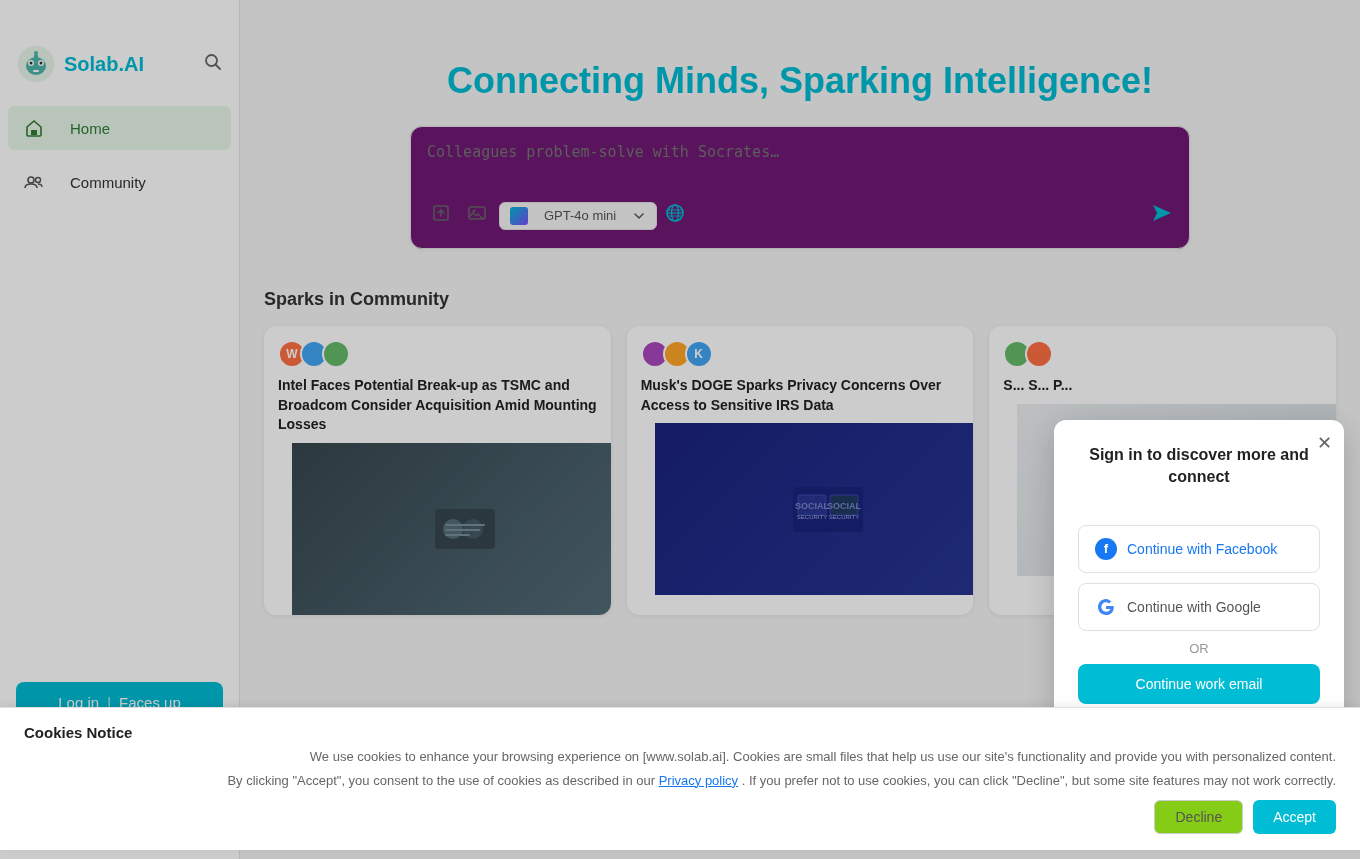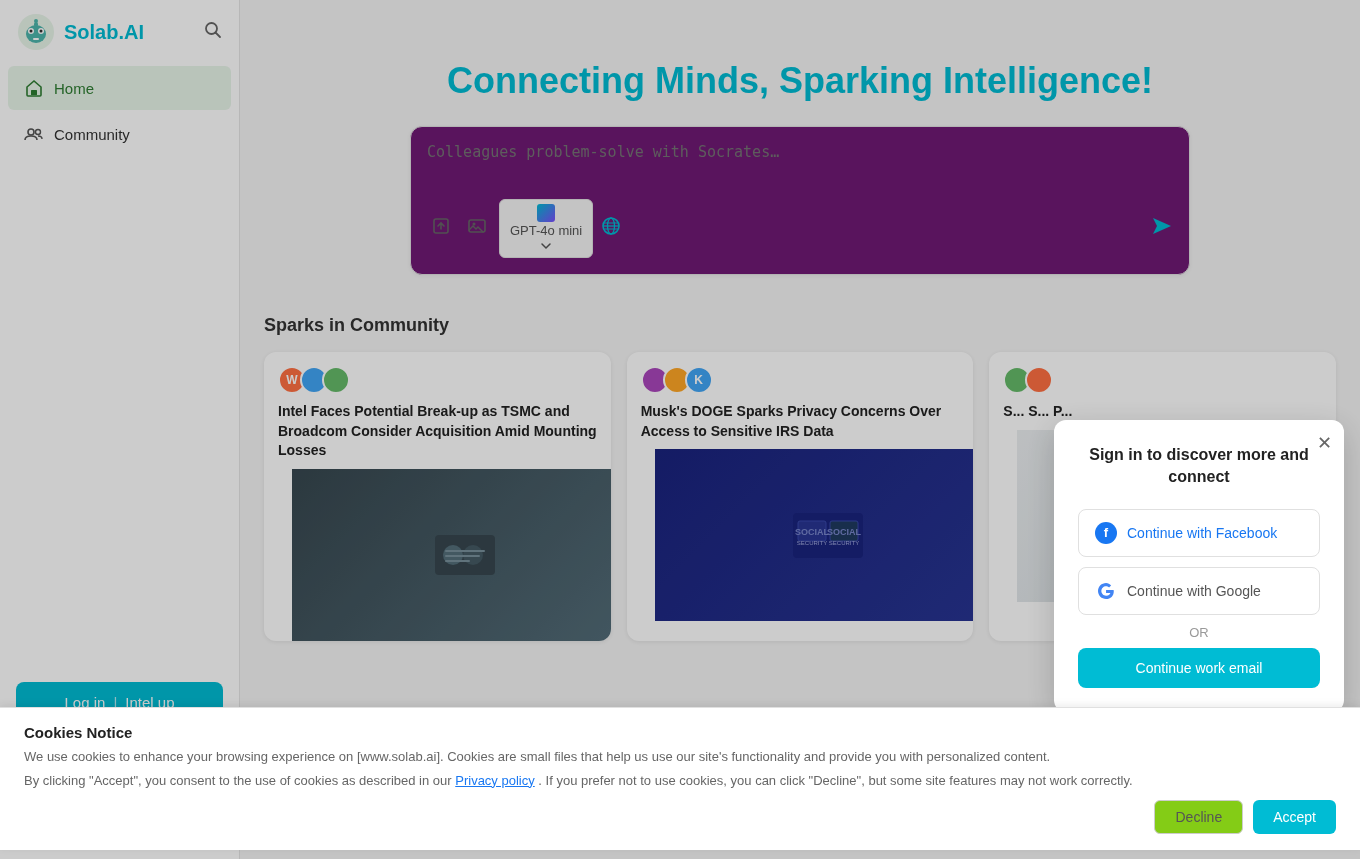--- a/index.html
+++ b/index.html
@@ -16,20 +16,21 @@
       flex-direction: column;
       padding: 0;
       z-index: 100;
     }
     .sidebar-logo {
       display: flex;
       align-items: center;
       gap: 8px;
       padding: 12px 16px;
       height: 64px;
+      margin-top: 32px;
     }
     .logo-icon {
       width: 40px; height: 40px;
     }
     .logo-text {
       font-size: 20px;
       font-weight: 700;
       color: #333;
     }
     .logo-text span { color: #00bcd4; }
@@ -48,27 +49,27 @@
       border: 1px solid #ccc;
       border-radius: 8px;
       cursor: pointer;
       font-size: 14px;
       color: #333;
       text-align: left;
     }
     .nav-item {
       display: flex;
       align-items: center;
-      gap: 10px;
+      gap: 26px;
       padding: 12px 16px;
       cursor: pointer;
       font-size: 15px;
       color: #333;
       border-radius: 6px;
-      margin: 2px 8px;
+      margin: 10px 8px;
     }
     .nav-item.active {
       background: #e8f5e9;
       color: #2e7d32;
       font-weight: 500;
     }
     .nav-item svg { width: 20px; height: 20px; flex-shrink: 0; }
 
     .sidebar-bottom {
       margin-top: auto;
@@ -166,29 +167,28 @@
       background: none;
       border: none;
       cursor: pointer;
       color: #666;
       font-size: 18px;
       padding: 4px;
     }
     .model-select {
       display: flex;
       align-items: center;
-      gap: 1px;
+      gap: 16px;
       background: #f5f5f5;
       border: 1px solid #e0e0e0;
       border-radius: 6px;
       padding: 4px 10px;
       cursor: pointer;
       font-size: 13px;
       color: #555;
-      flex-direction: column;
     }
     .model-icon { width: 18px; height: 18px; background: linear-gradient(135deg, #00bcd4, #7c4dff); border-radius: 3px; }
     .globe-btn {
       background: none;
       border: none;
       cursor: pointer;
       color: #00bcd4;
       font-size: 18px;
     }
     .send-btn {
@@ -269,21 +269,21 @@
     }
     .modal-close {
       position: absolute;
       top: 12px; right: 12px;
       background: none;
       border: none;
       cursor: pointer;
       font-size: 18px;
       color: #666;
     }
-    .modal-title { font-size: 16px; font-weight: 600; color: #222; text-align: center; margin-bottom: 20px; line-height: 1.4; }
+    .modal-title { font-size: 16px; font-weight: 600; color: #222; text-align: center; margin-bottom: 36px; line-height: 1.4; }
     .fb-btn, .google-btn {
       display: flex;
       align-items: center;
       gap: 10px;
       width: 100%;
       padding: 12px 16px;
       border-radius: 8px;
       border: 1px solid #e0e0e0;
       cursor: pointer;
       font-size: 14px;
@@ -312,21 +312,21 @@
     .cookies-notice {
       position: fixed;
       bottom: 9px; left: 0; right: 0;
       background: #fff;
       border-top: 1px solid #e0e0e0;
       padding: 16px 24px;
       z-index: 300;
       box-shadow: 0 -2px 8px rgba(0,0,0,0.08);
     }
     .cookies-title { font-size: 15px; font-weight: 600; color: #222; margin-bottom: 6px; }
-    .cookies-text { font-size: 13px; color: #666; line-height: 1.5; margin-bottom: 4px; }
+    .cookies-text { font-size: 13px; color: #666; line-height: 1.5; margin-bottom: 4px; text-align: right; }
     .cookies-link { color: #1877f2; text-decoration: underline; cursor: pointer; }
     .cookies-buttons { display: flex; gap: 10px; justify-content: flex-end; margin-top: 10px; }
     .btn-decline {
       padding: 8px 20px;
       border: 1px solid #ccc;
       background: #84cc16;
       border-radius: 6px;
       cursor: pointer;
       font-size: 14px;
       color: #555;
@@ -390,21 +390,21 @@
         <path d="M14 12c2.2 0 4 1.2 4 3" stroke="#555" stroke-width="1.4"></path>
       </svg>
       <span>Community</span>
     </div>
   </nav>
 
   <div class="sidebar-bottom">
     <button class="auth-buttons">
       <span>Log in</span>
       <span class="auth-sep">|</span>
-      <span>Intel up</span>
+      <span>Faces up</span>
     </button>
     <button class="discord-btn">
       <div class="discord-icon">d</div>
       <span>Join our discord</span>
     </button>
     <span class="follow-label">Follow us on</span>
     <div class="social-icons">
       <div class="social-circle sc-linkedin">in</div>
       <div class="social-circle sc-facebook">f</div>
       <div class="social-circle sc-twitter">𝕏</div>

